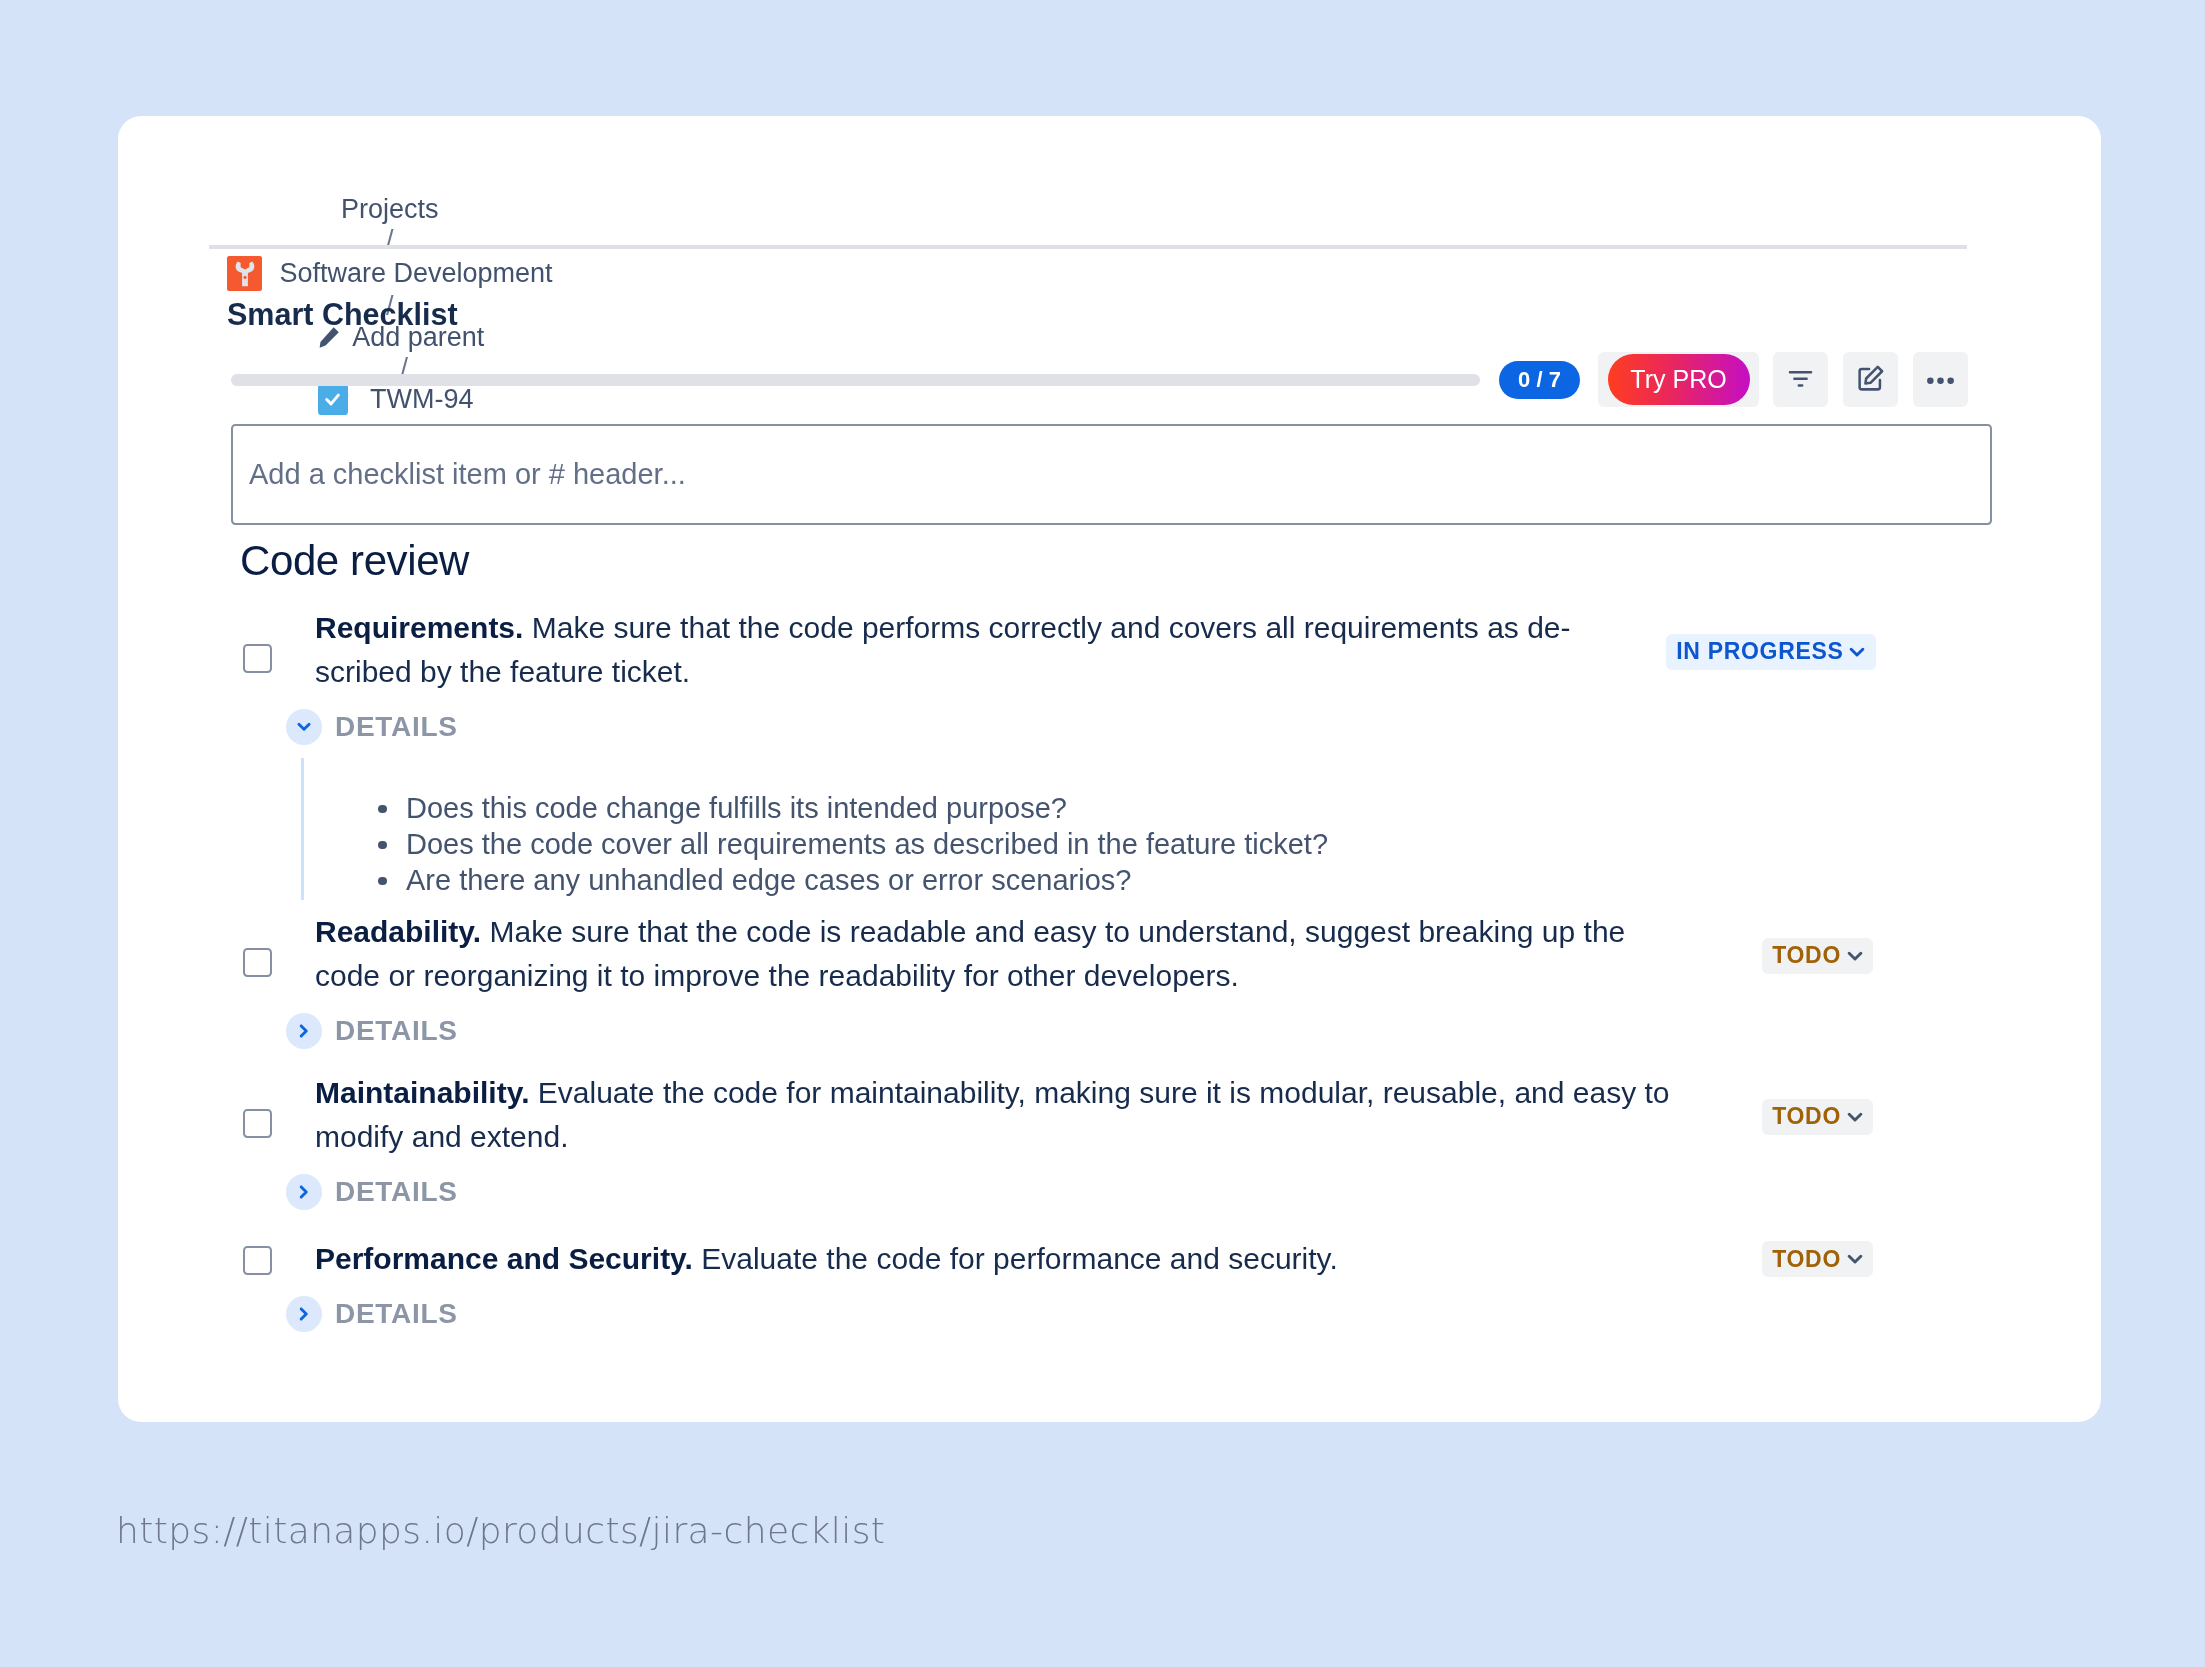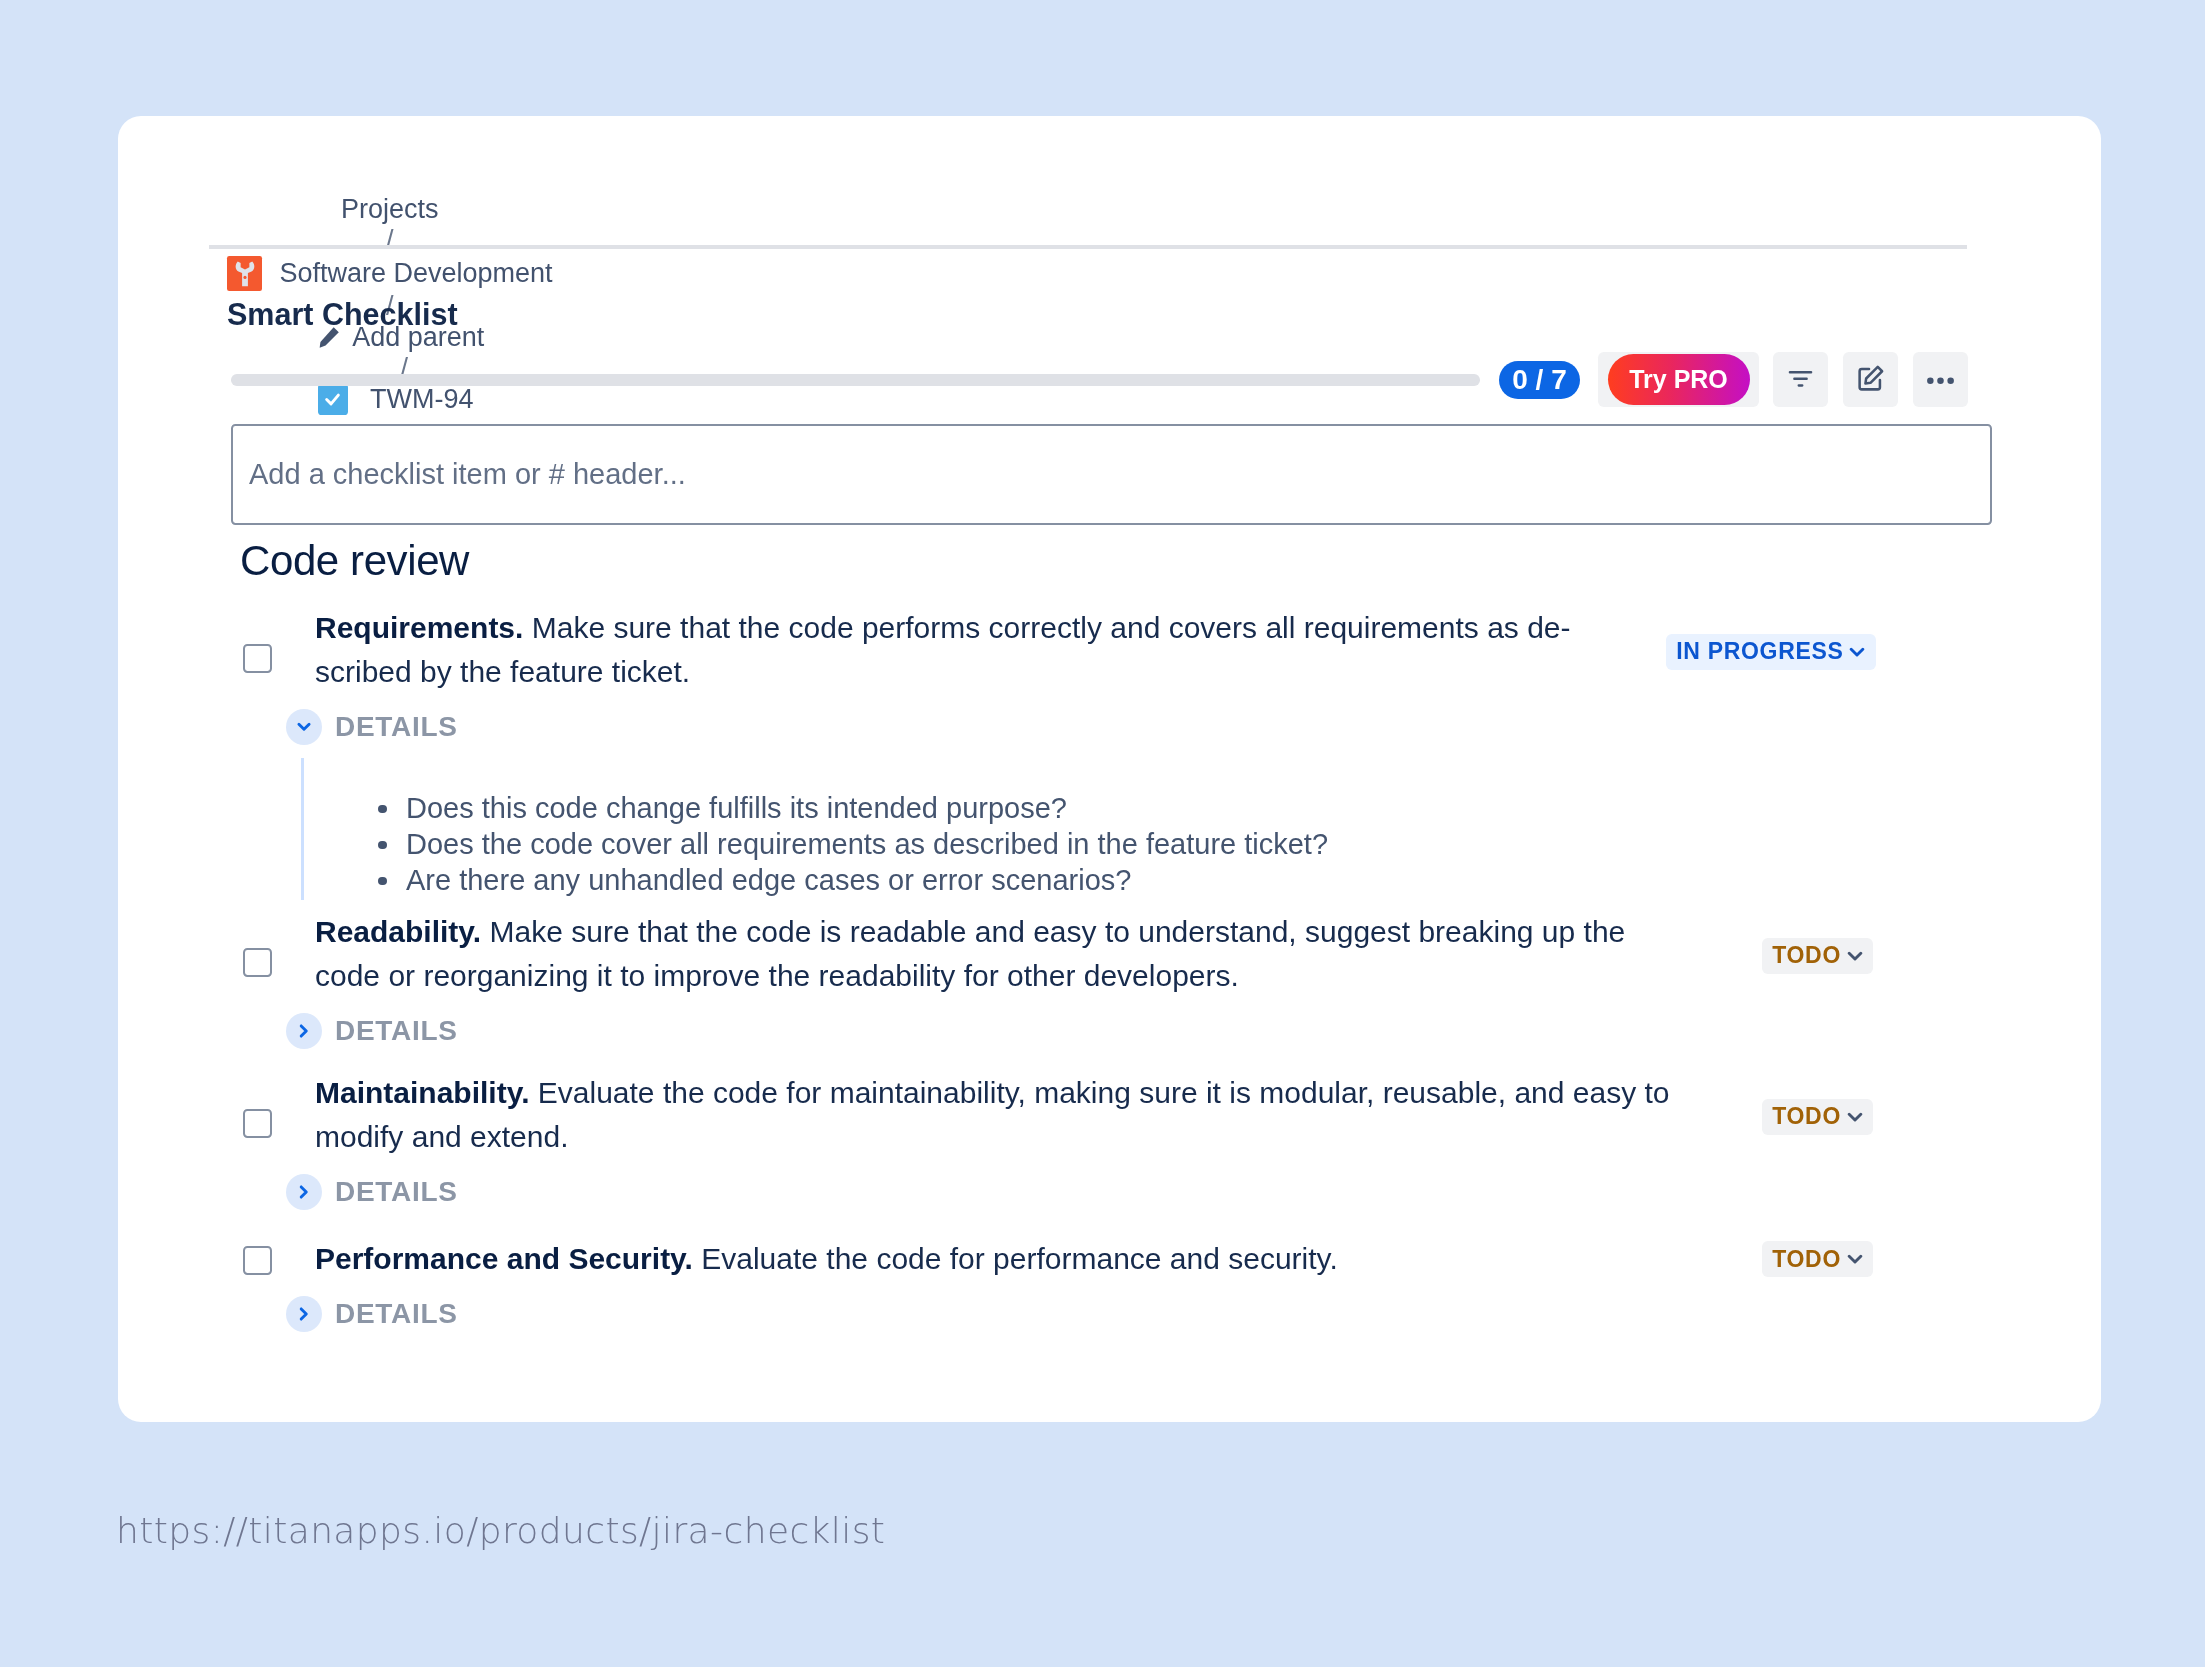--- a/index.html
+++ b/index.html
@@ -30,30 +30,30 @@
     position:absolute; left:91px; top:129px; width:1758px; height:3.6px; background:#dfe1e6;
   }
   .section-title {
     position:absolute; left:109px; top:181px; font-size:30.5px; font-weight:bold; color:#172b4d;
   }
   .progress {
     position:absolute; left:113px; top:258px; width:1249px; height:11.6px; background:#dfe1e6; border-radius:5.8px;
   }
   .count-pill {
     position:absolute; left:1381px; top:245px; width:81px; height:38px; background:#0c66e4;
-    color:#fff; border-radius:19px; font-size:28px; font-weight:bold; display:flex; align-items:center; justify-content:center;
+    color:#fff; border-radius:19px; font-size:22px; font-weight:bold; display:flex; align-items:center; justify-content:center;
   }
   .try-pro-wrap {
     position:absolute; left:1480px; top:236px; width:161px; height:55px; background:#f1f2f4; border-radius:5.8px;
     display:flex; align-items:center; justify-content:center;
   }
   .try-pro {
     width:142px; height:51px; border-radius:25.4px; border:none;
     background:linear-gradient(90deg,#ff3d1f 0%, #e9265e 45%, #c40fc5 100%);
-    color:#fff; font-size:25px; font-weight:bold; font-family:"Liberation Sans", sans-serif; cursor:pointer;
+    color:#fff; font-size:25px; font-weight:normal; font-family:"Liberation Sans", sans-serif; cursor:pointer;
   }
   .icon-btn {
     position:absolute; top:236px; width:55px; height:55px; background:#f1f2f4; border-radius:5.8px;
     display:flex; align-items:center; justify-content:center; cursor:pointer;
   }
   .add-input {
     position:absolute; left:113px; top:308px; width:1725px; height:71px;
     border:2.9px solid #8590a2; border-radius:4.4px; box-sizing:content-box;
     font-size:29px; padding:13px 16px; color:#172b4d; font-family:"Liberation Sans", sans-serif; outline:none;
   }

